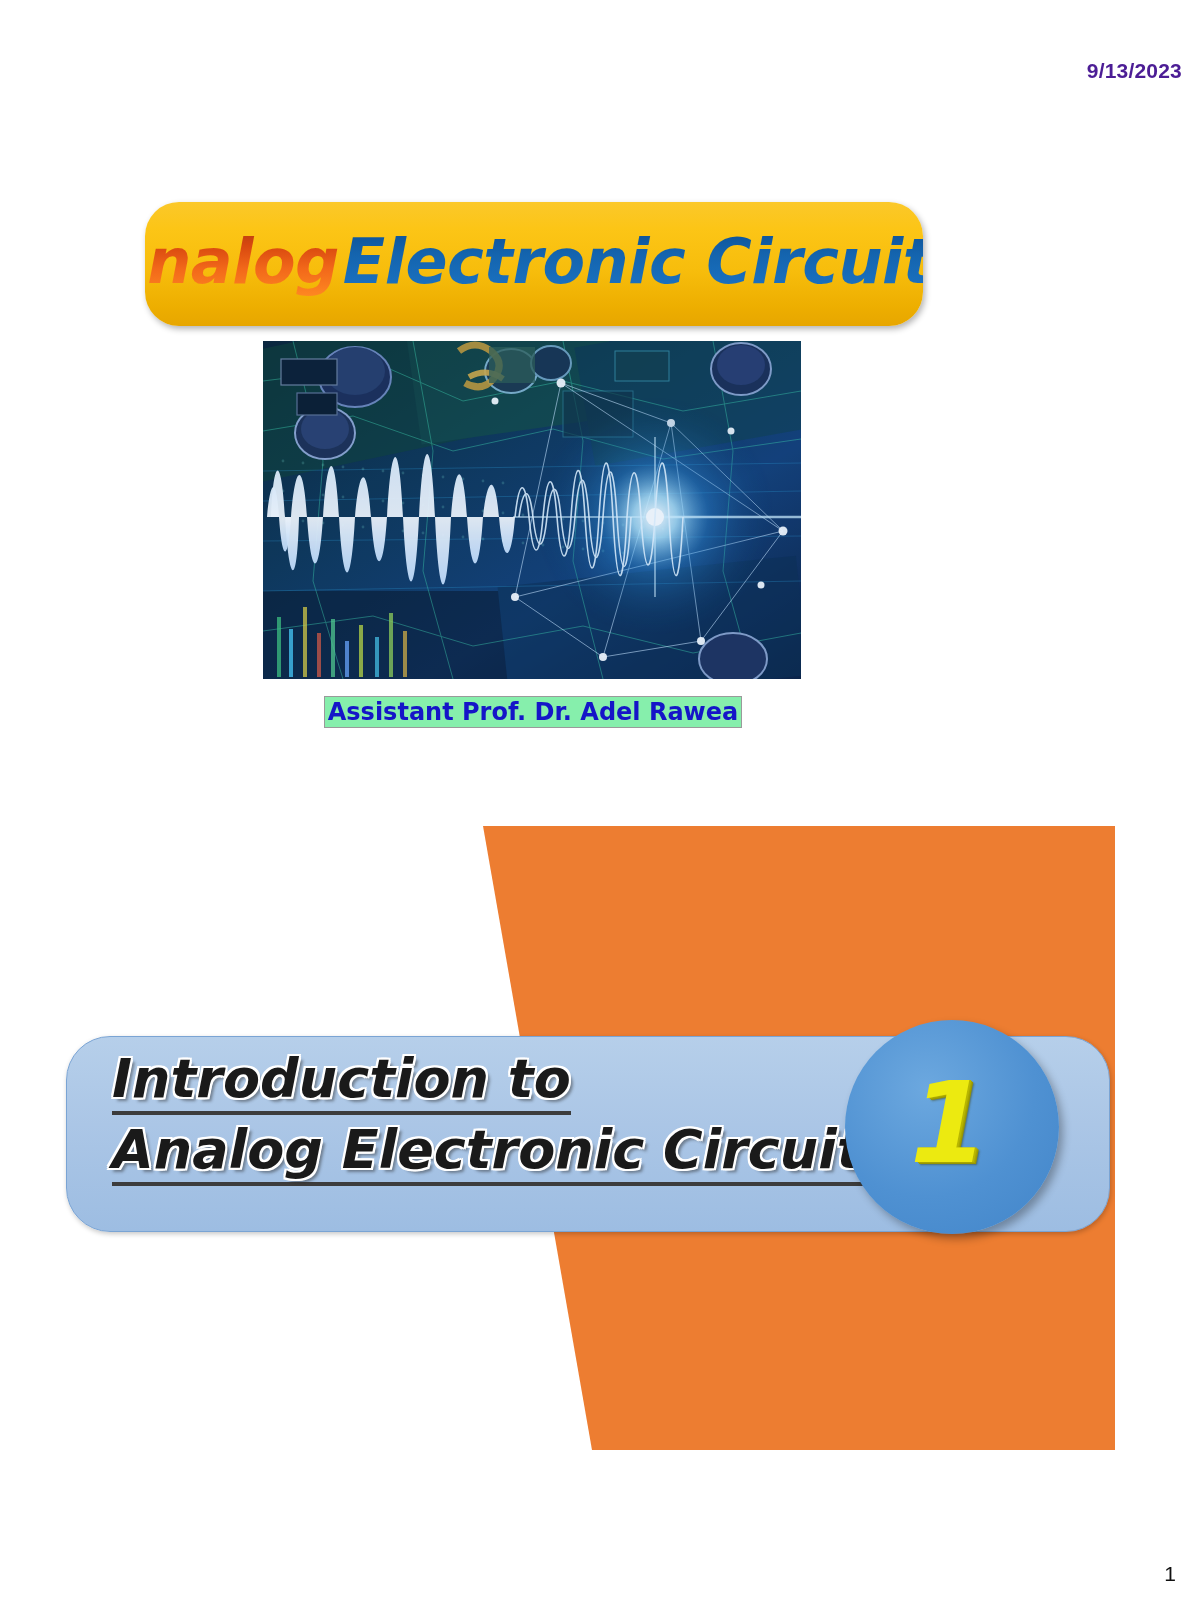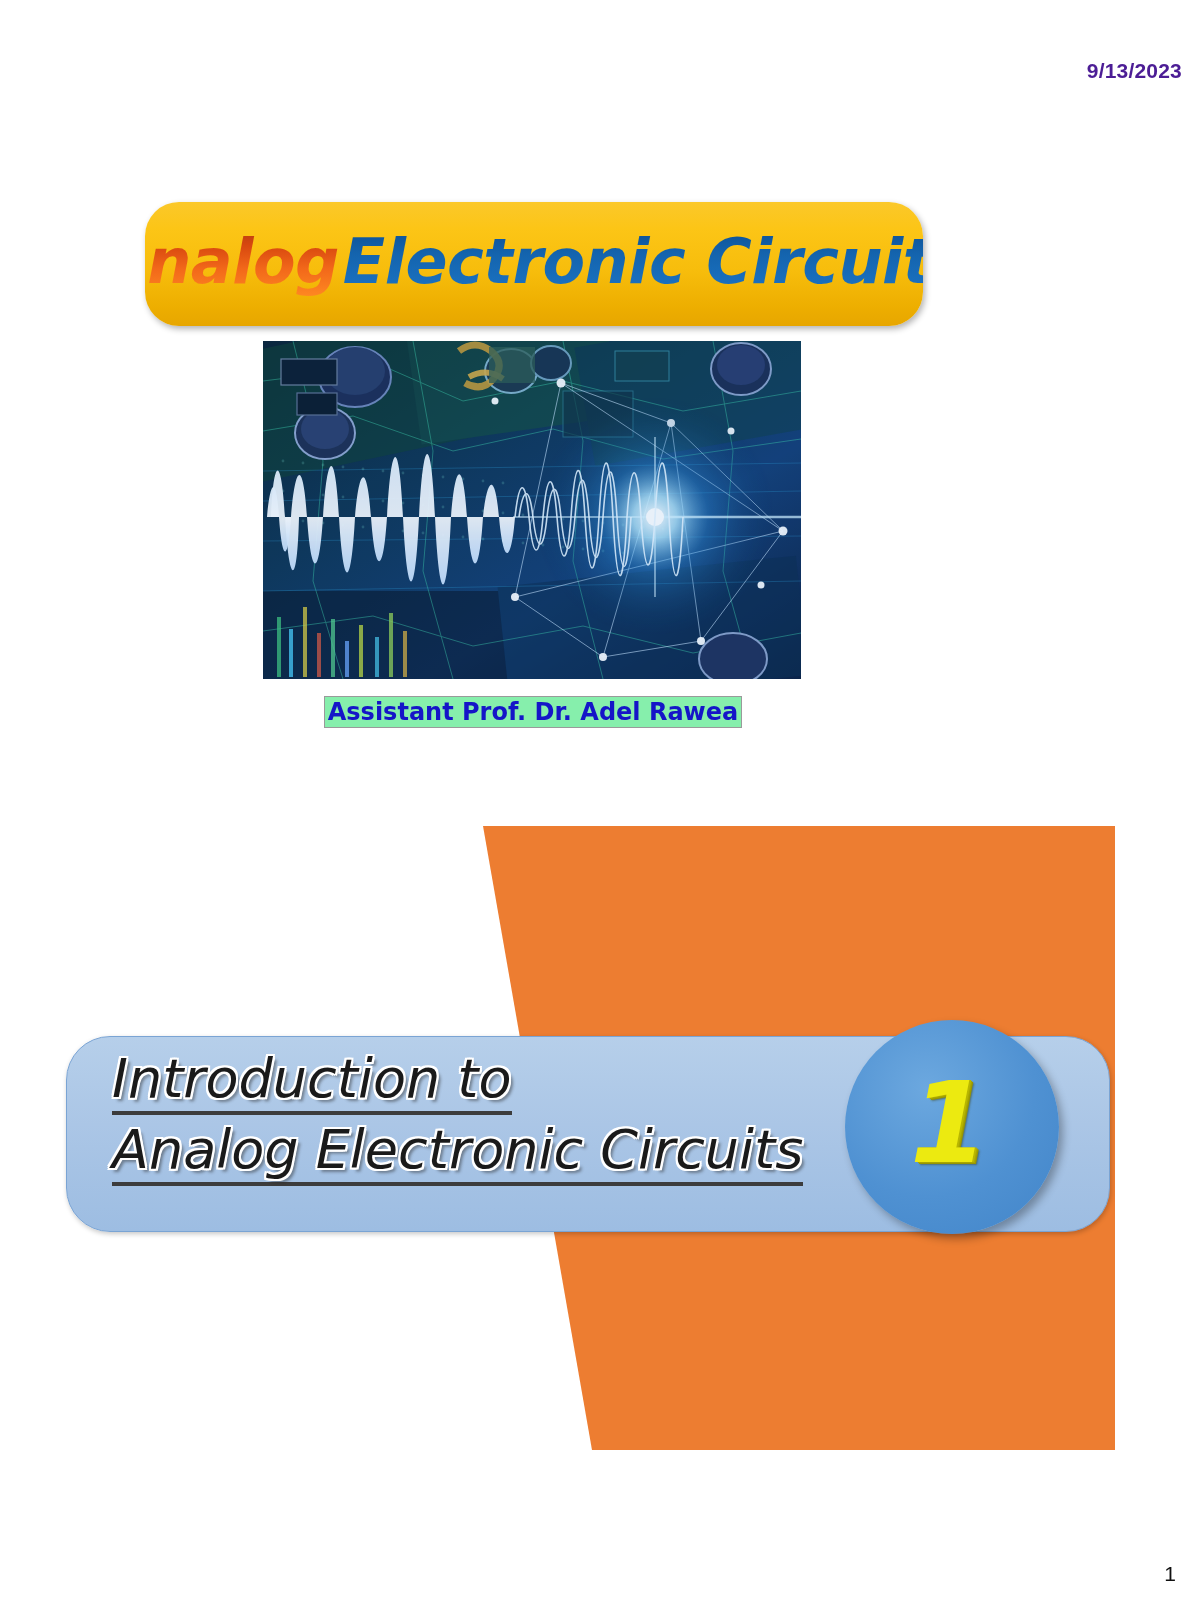--- a/index.html
+++ b/index.html
@@ -139,21 +139,21 @@
   }
   .chapter-lines {
     position: absolute;
     left: 112px;
     top: 1050px;
     width: 740px;
   }
   .chapter-line {
     font-family: "DejaVu Sans", sans-serif;
     font-style: italic;
-    font-weight: normal;
+    font-weight: bold;
     font-size: 54px;
     line-height: 1.06;
     color: #1a1a1a;
     white-space: nowrap;
     text-shadow:
       -2px -2px 0 #ffffff,
        2px -2px 0 #ffffff,
       -2px  2px 0 #ffffff,
        2px  2px 0 #ffffff,
        0px -2px 0 #ffffff,

